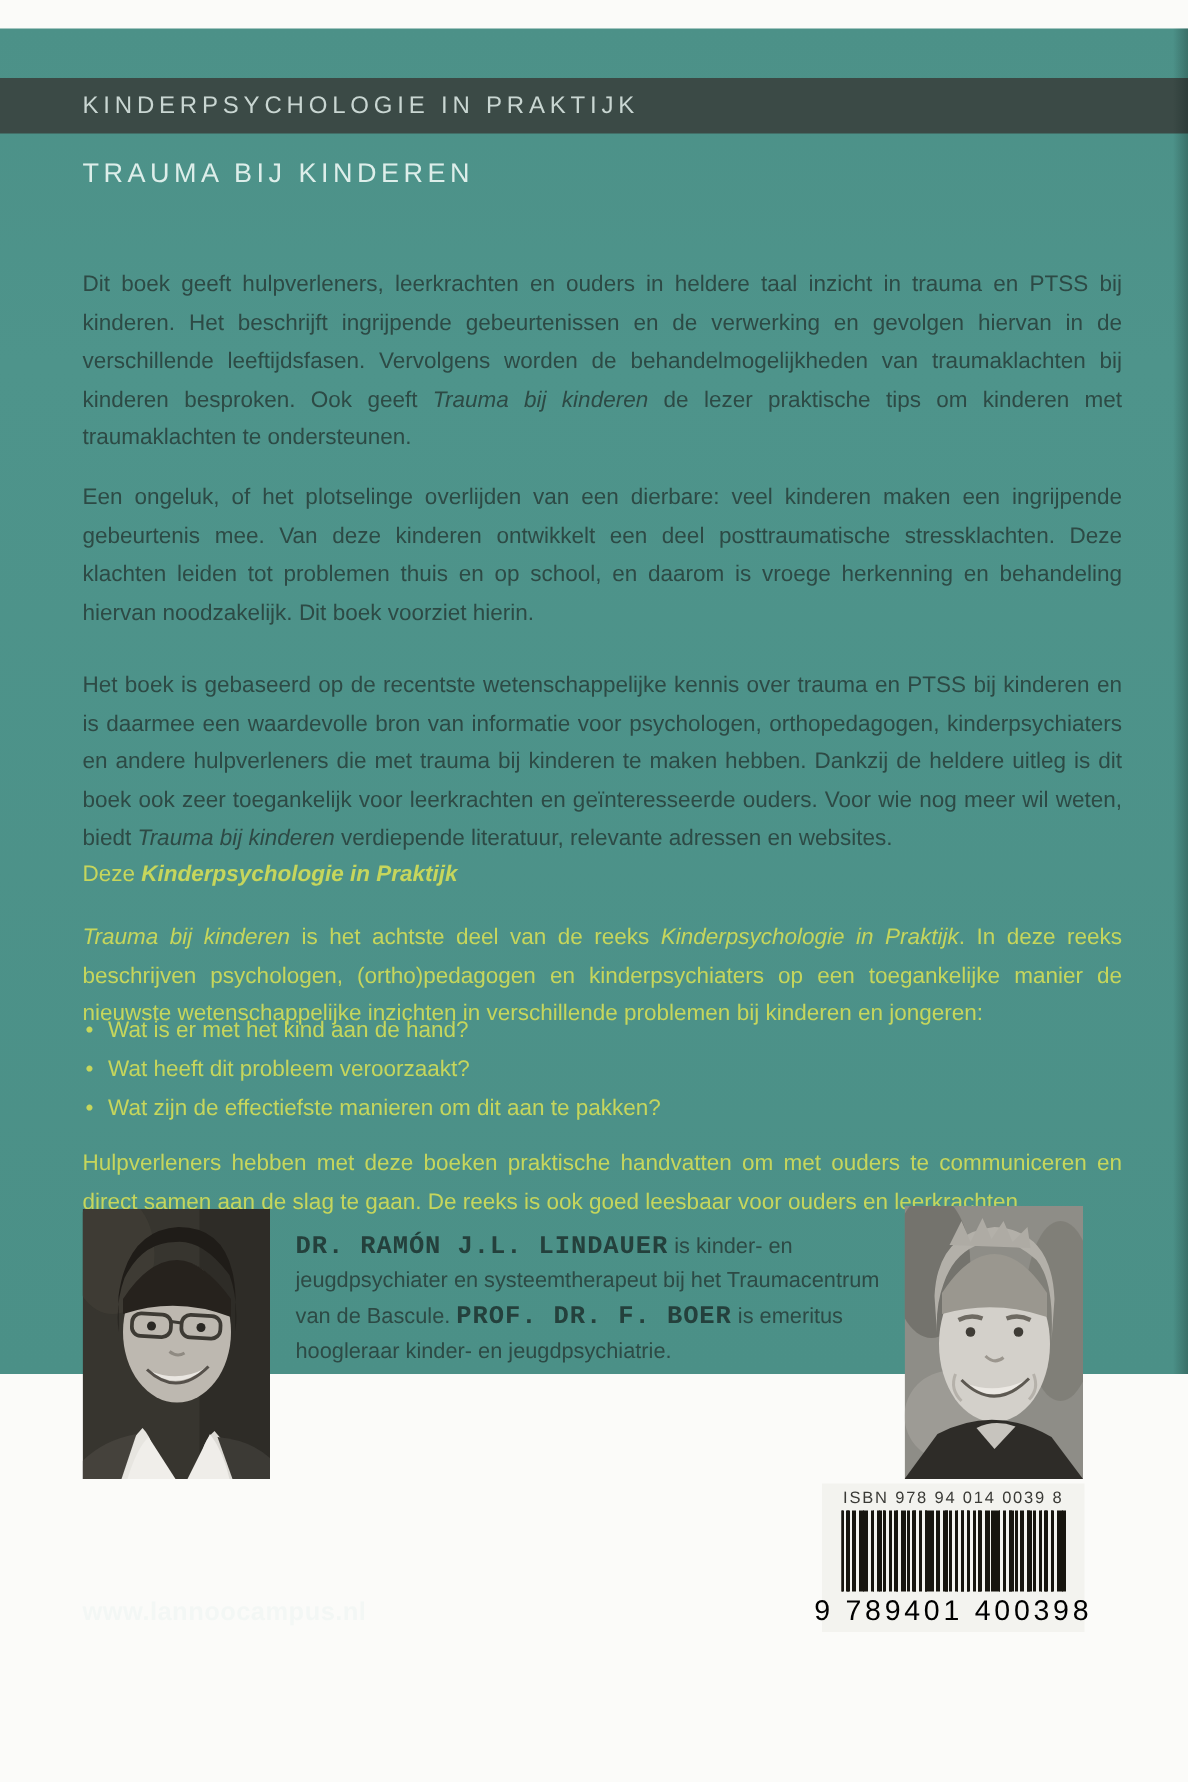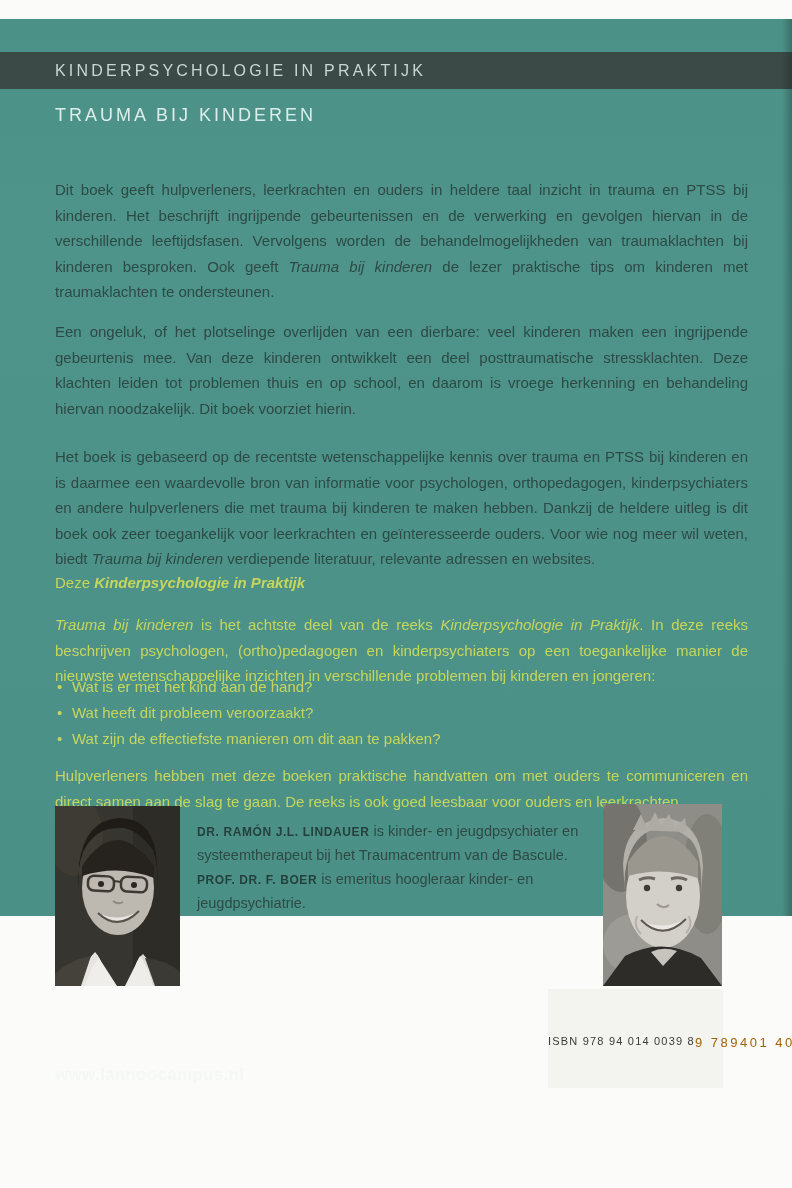--- a/index.html
+++ b/index.html
@@ -48,21 +48,21 @@
     position:absolute;left:55px;width:693px;
     color:var(--body-text);
     font-size:15px;line-height:25.5px;
     text-align:justify;
   }
   .p1{top:143px;}
   .p2{top:285px;}
   .p3{top:410px;}
   .seg-i{font-style:italic;}
   .seg-bi{font-style:italic;font-weight:bold;}
-  .seg-sc{font-weight:bold;font-size:12px;letter-spacing:0.6px;color:#24403c;}
+  .seg-sc{font-weight:bold;font-size:17px;letter-spacing:0.6px;color:#24403c;font-family:Liberation Mono, monospace;}
   .series-heading{
     position:absolute;left:55px;top:551px;width:693px;
     color:var(--accent-yellow);
     font-size:15px;line-height:25px;
   }
   .series-intro{
     position:absolute;left:55px;top:578px;width:693px;
     color:var(--accent-yellow);
     font-size:15px;line-height:25.5px;
     text-align:justify;
@@ -91,36 +91,36 @@
   .photo-right{left:603px;top:785px;width:119px;height:182px;}
   .bio{
     position:absolute;left:197px;top:801px;width:394px;
     color:var(--body-text);
     font-size:14.5px;line-height:23.3px;
   }
   .bio .affiliation{margin-top:0;}
   .barcode-box{
     position:absolute;left:548px;top:970px;width:175px;height:99px;
     background:var(--barcode-bg);
-    display:flex;flex-direction:row;align-items:center;
+    display:flex;flex-direction:column;align-items:center;
     padding-top:4px;box-sizing:border-box;
   }
   .isbn-label{
     font-size:11px;letter-spacing:1.2px;color:#3a3a36;
     white-space:nowrap;
   }
   .bars{
     width:150px;height:54px;margin-top:2px;
     background-image:
       repeating-linear-gradient(90deg,#17150f 0 2px, transparent 2px 4px),
       repeating-linear-gradient(90deg,#17150f 0 1px, transparent 1px 7px),
       repeating-linear-gradient(90deg,transparent 0 3px, #17150f 3px 5px, transparent 5px 11px);
   }
   .barcode-number{
-    font-size:13px;letter-spacing:2.5px;color:#a16207;margin-top:3px;
+    font-size:19px;letter-spacing:2.5px;color:#000000;margin-top:3px;
     white-space:nowrap;
   }
   .website{
     position:absolute;left:55px;top:1046px;
     color:var(--website-white);
     font-size:17px;font-weight:bold;letter-spacing:0.3px;
   }
 </style>
 </head>
 <body>

